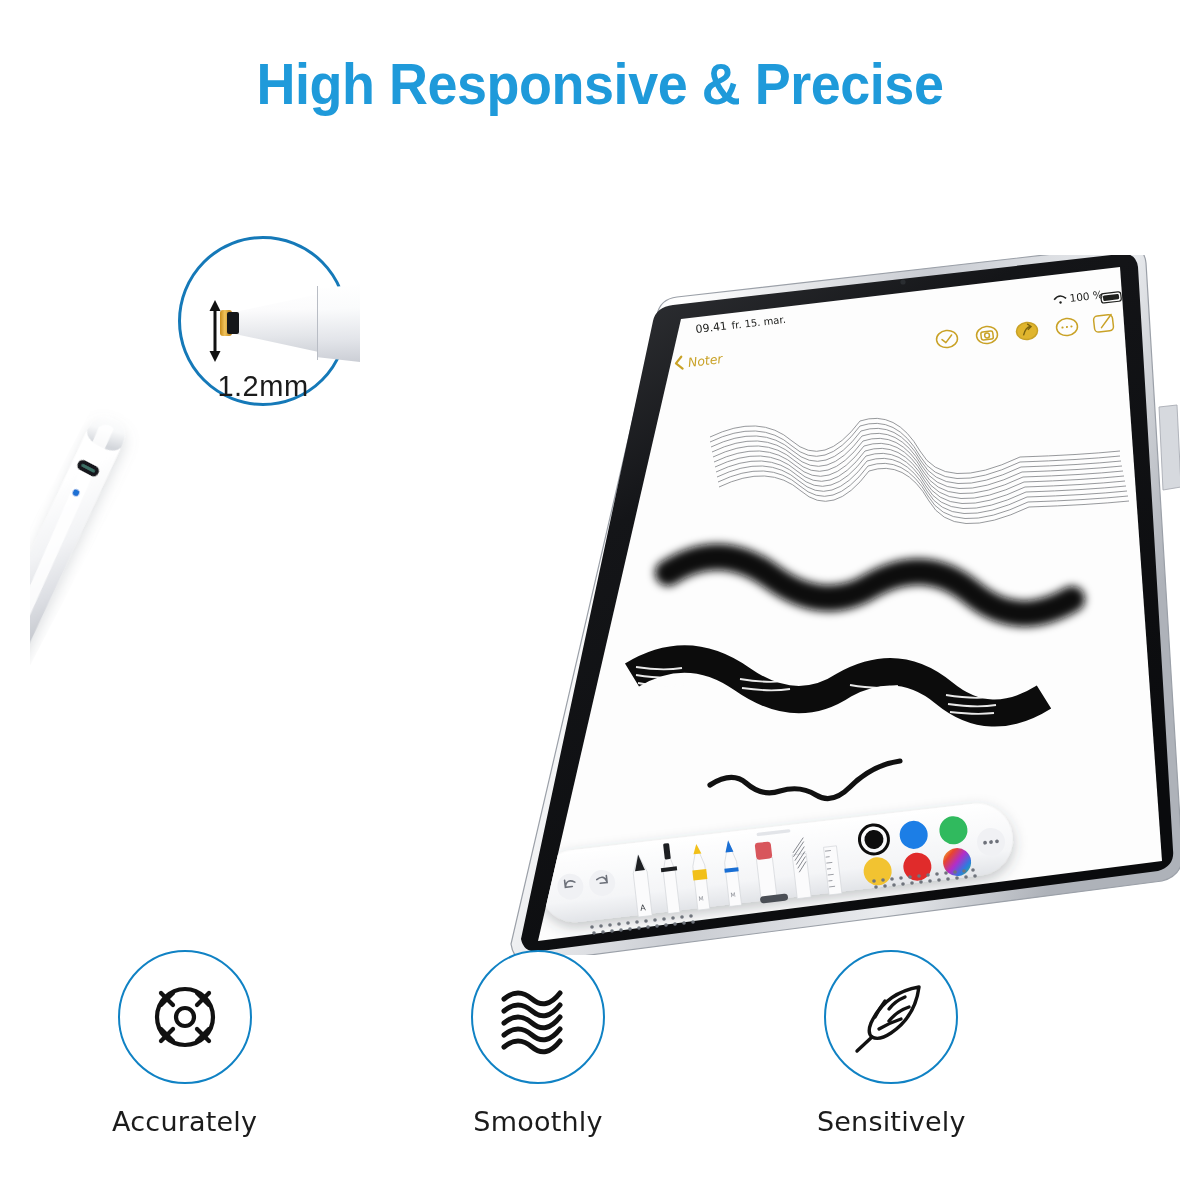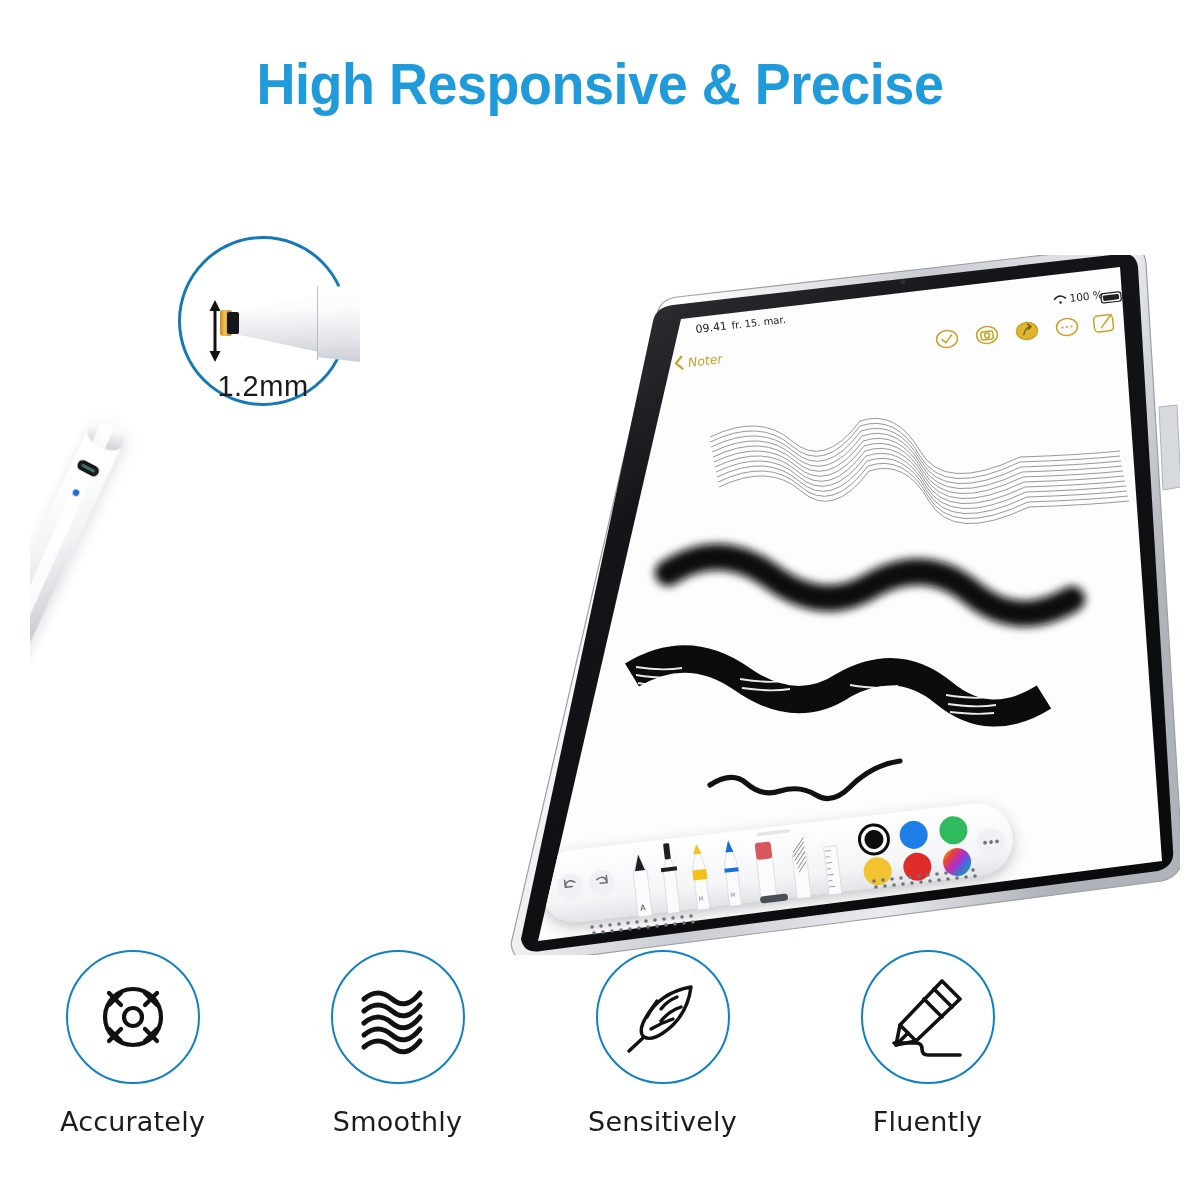--- a/index.html
+++ b/index.html
@@ -126,21 +126,21 @@
     position: absolute;
     left: 420px;
     top: 255px;
     width: 760px;
     height: 700px;
   }
 
   
   #features {
     position: absolute;
-    left: 0;
+    left: 8px;
     top: 950px;
     width: 1060px;
     height: 210px;
     display: flex;
   }
   .feature {
     flex: 1 1 0;
     display: flex;
     flex-direction: column;
     align-items: center;
@@ -568,30 +568,15 @@
             <path d="M60,26 Q50,30 44,38"></path>
             <path d="M64,36 Q52,40 44,50"></path>
             <path d="M56,48 Q44,52 34,58"></path>
             <path d="M40,30 Q34,38 30,46"></path>
           </g>
         </svg>
       </div>
       <div class="feature-label">Sensitively</div>
     </div>
 
-    <div class="feature">
-      <div class="feature-circle">
-        <svg width="92" height="92" viewBox="0 0 92 92">
-          <g fill="none" stroke="#111" stroke-width="3.6" stroke-linecap="round" stroke-linejoin="round">
-            <path d="M60,10 L78,28 L34,70 L14,74 L18,54 Z"></path>
-            <path d="M52,18 L70,36"></path>
-            <path d="M42,28 L60,46"></path>
-            <path d="M18,54 L34,70"></path>
-            <path d="M14,74 L26,62"></path>
-            <path d="M12,72 L34,72 Q40,72 40,78 Q40,84 46,84 L78,84"></path>
-          </g>
-        </svg>
-      </div>
-      <div class="feature-label">Fluently</div>
-    </div>
 
   </div>
 </div>
 
 </body></html>

